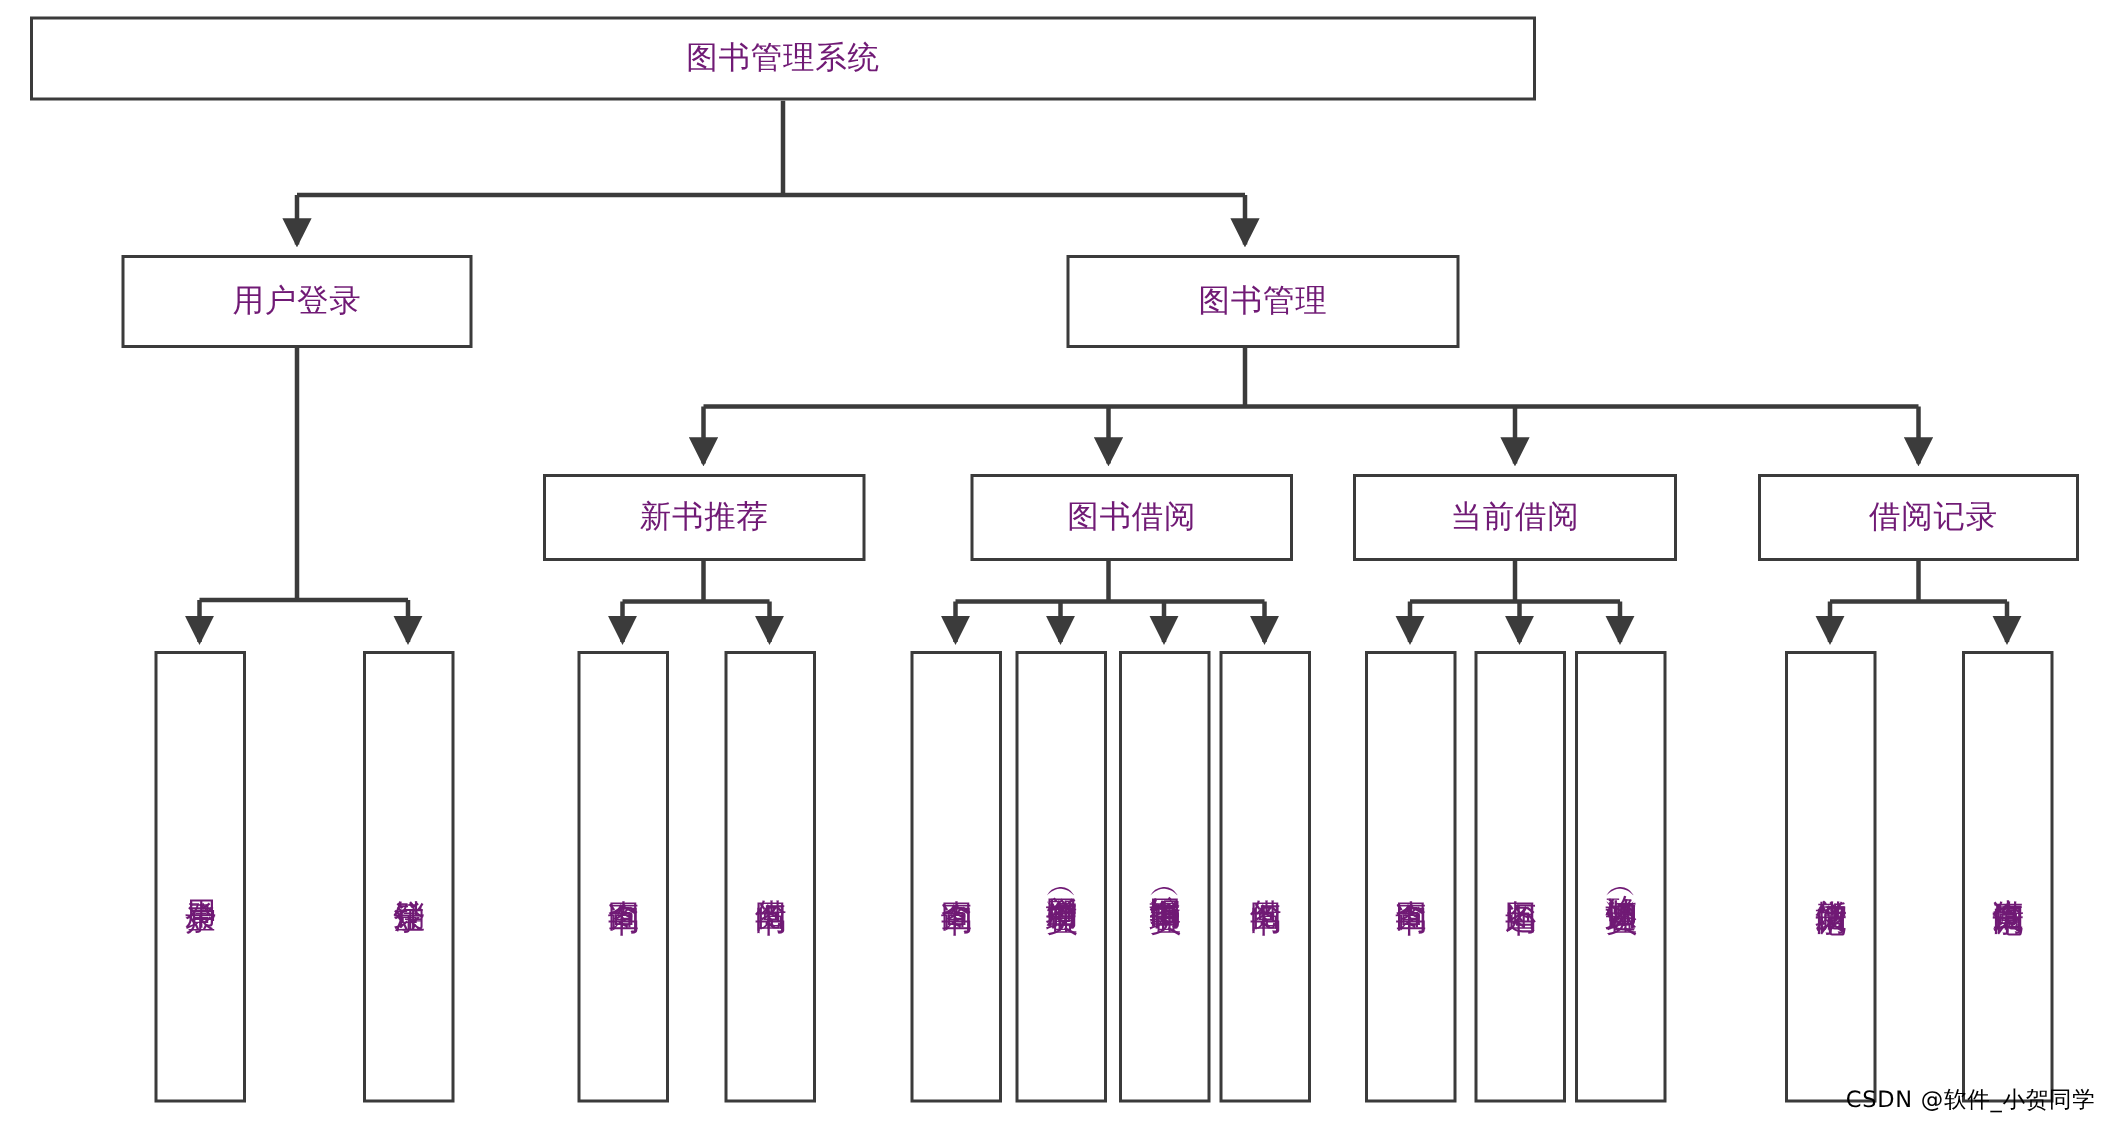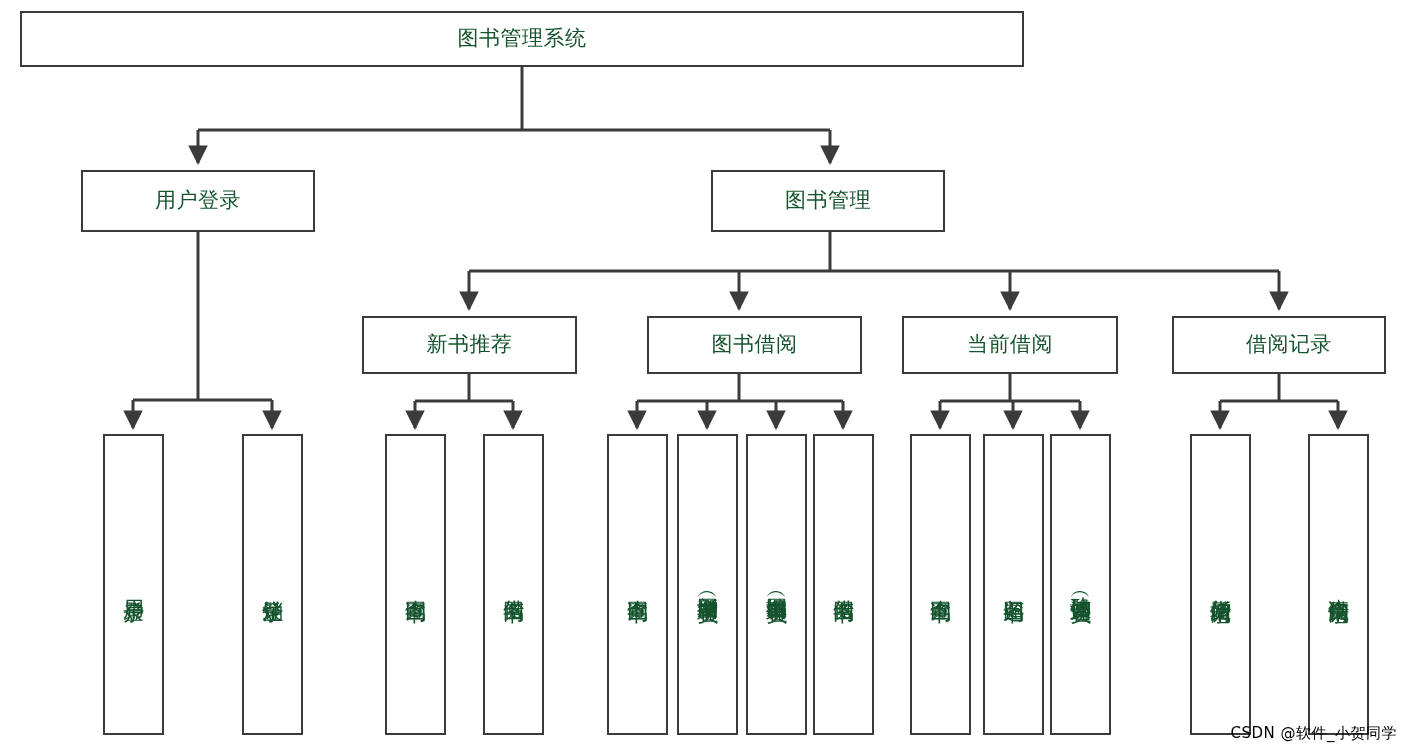--- a/index.html
+++ b/index.html
@@ -29,21 +29,21 @@
     pointer-events: none;
   }
   .node {
     position: absolute;
     box-sizing: border-box;
     border: 2.5px solid #3b3b3b;
     background: #ffffff;
     display: flex;
     align-items: center;
     justify-content: center;
-    color: #14532d;
+    color: #701a75;
     overflow: hidden;
   }
   .node.horizontal {
     font-size: 21px;
     letter-spacing: 0.5px;
     line-height: 1.2;
   }
   .node.vertical {
     writing-mode: vertical-rl;
     text-orientation: upright;
@@ -125,21 +125,21 @@
     </g>
   </svg>
 
   <div class="node horizontal" style="left:20px; top:11px; width:1004px; height:56px;">
     <span>图书管理系统</span>
   </div>
 
   <div class="node horizontal" style="left:81px; top:170px; width:234px; height:62px;">
     <span>用户登录</span>
   </div>
-  <div class="node horizontal" style="left:711px; top:170px; width:234px; height:62px;">
+  <div class="node horizontal" style="left:711px; top:170px; width:262px; height:62px;">
     <span>图书管理</span>
   </div>
 
   <div class="node horizontal" style="left:362px; top:316px; width:215px; height:58px;">
     <span>新书推荐</span>
   </div>
   <div class="node horizontal" style="left:632px; top:316px; width:215px; height:58px;margin-left:15px;">
     <span>图书借阅</span>
   </div>
   <div class="node horizontal" style="left:902px; top:316px; width:216px; height:58px;">

